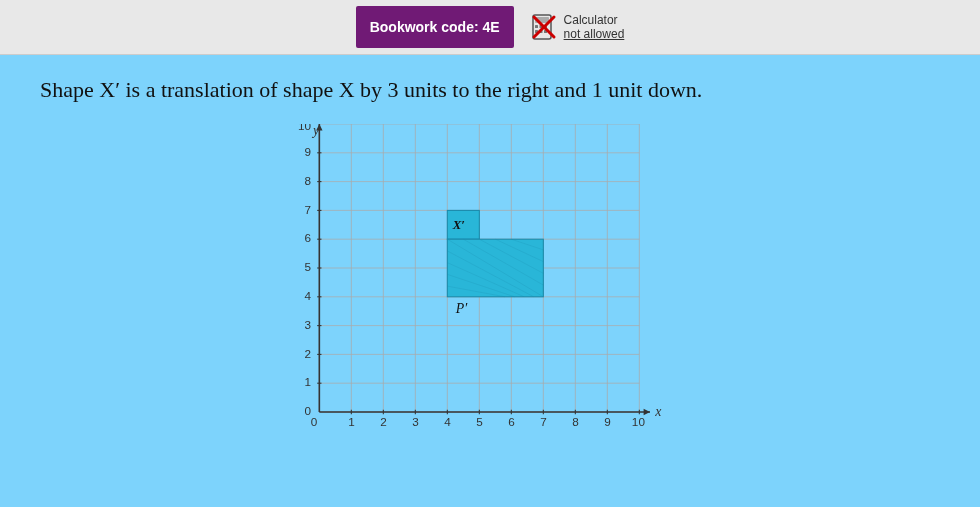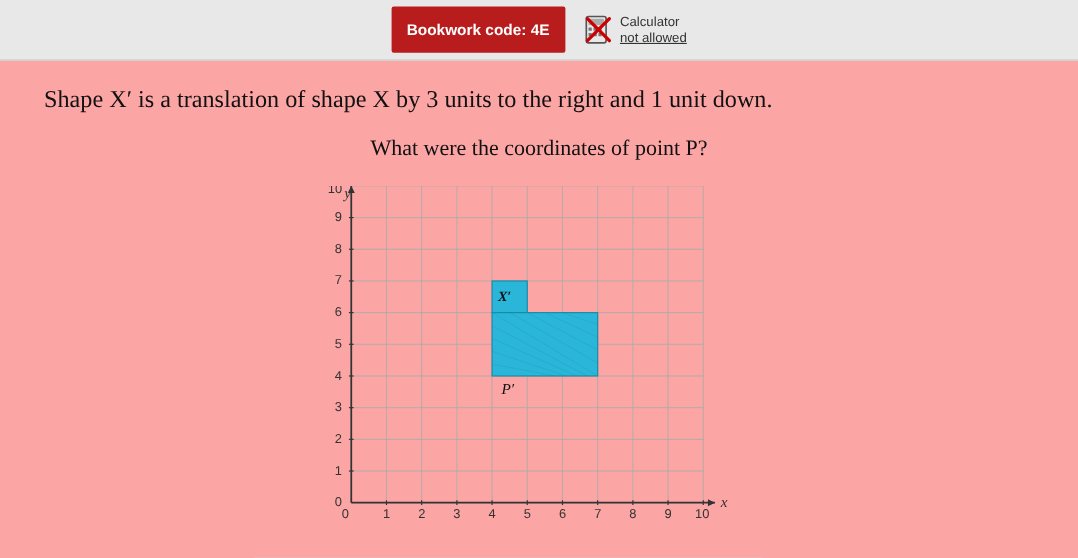--- a/index.html
+++ b/index.html
@@ -19,21 +19,21 @@
       display: flex;
       align-items: center;
       justify-content: center;
       padding: 6px 20px;
       border-bottom: 1px solid #ccc;
       position: relative;
       min-height: 46px;
     }
 
     .bookwork-code {
-      background: #b91c1c;
+      background: #701a75;
       color: white;
       padding: 13px 14px;
       font-size: 14px;
       font-weight: bold;
       font-family: Arial, sans-serif;
       border-radius: 2px;
     }
 
     .calculator-notice {
       display: flex;
@@ -51,21 +51,21 @@
     }
 
     .calc-icon svg {
       width: 28px;
       height: 28px;
     }
 
     
     .main-content {
       flex: 1;
-      background: #fca5a5;
+      background: #7dd3fc;
       display: flex;
       flex-direction: column;
       align-items: center;
       padding: 20px 40px 10px 40px;
     }
 
     .problem-text {
       font-size: 22px;
       color: #111;
       text-align: left;
@@ -117,21 +117,20 @@
     </div>
     <div>
       <span style="display:block; font-size:12px;">Calculator</span>
       <span style="display:block; font-size:12px;text-decoration:underline;">not allowed</span>
     </div>
   </div>
 </div>
 
 <div class="main-content">
   <div class="problem-text">Shape X′ is a translation of shape X by 3 units to the right and 1 unit down.</div>
-  <div class="question-text">What were the coordinates of point P?</div>
 
   <div class="graph-area">
     <svg class="graph-svg" viewBox="0 0 380 300" xmlns="http://www.w3.org/2000/svg">
 
       <defs>
         <pattern id="smallGrid" width="30" height="27" patternUnits="userSpaceOnUse">
           <path d="M 30 0 L 0 0 0 27" fill="none" stroke="#bbb" stroke-width="0.5"></path>
         </pattern>
         <pattern id="grid" width="30" height="27" patternUnits="userSpaceOnUse">
           <rect width="30" height="27" fill="url(#smallGrid)"></rect>

